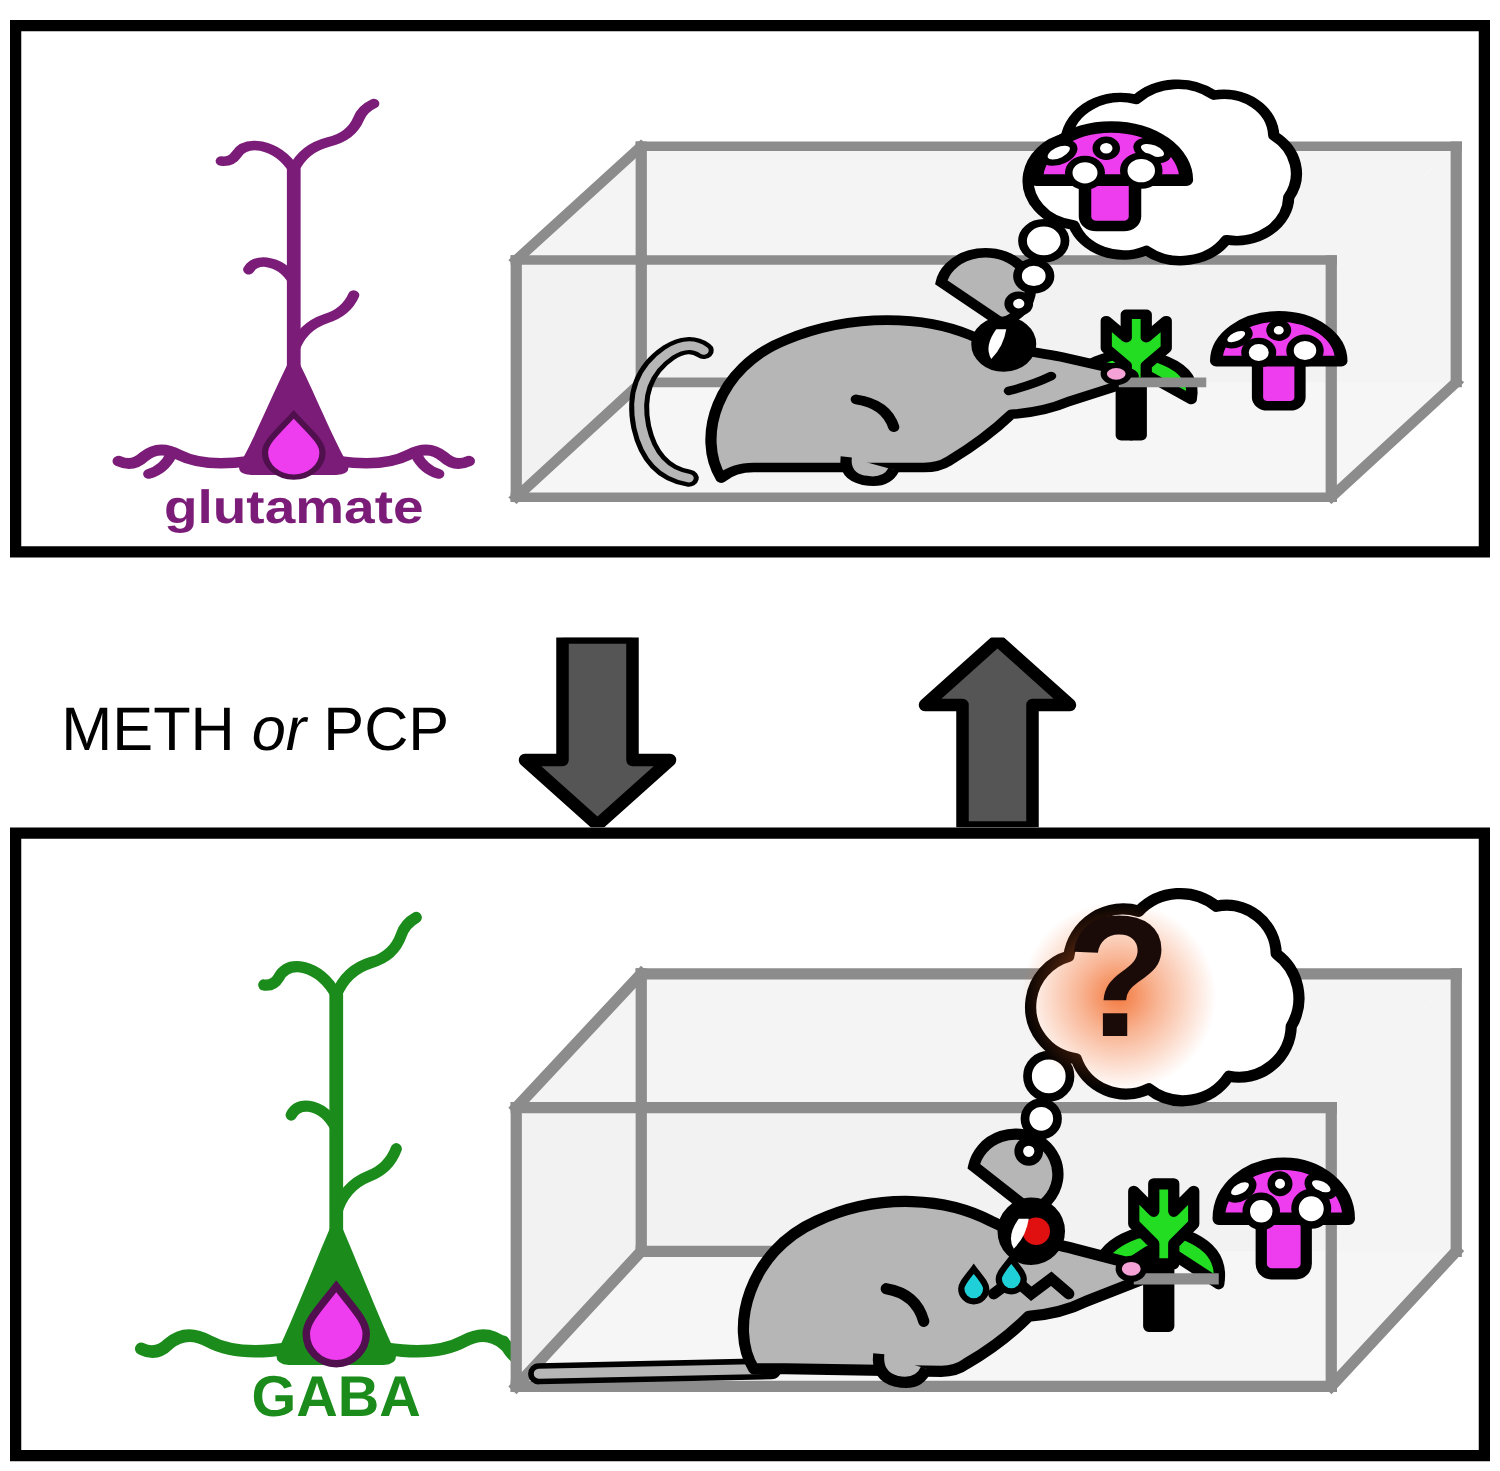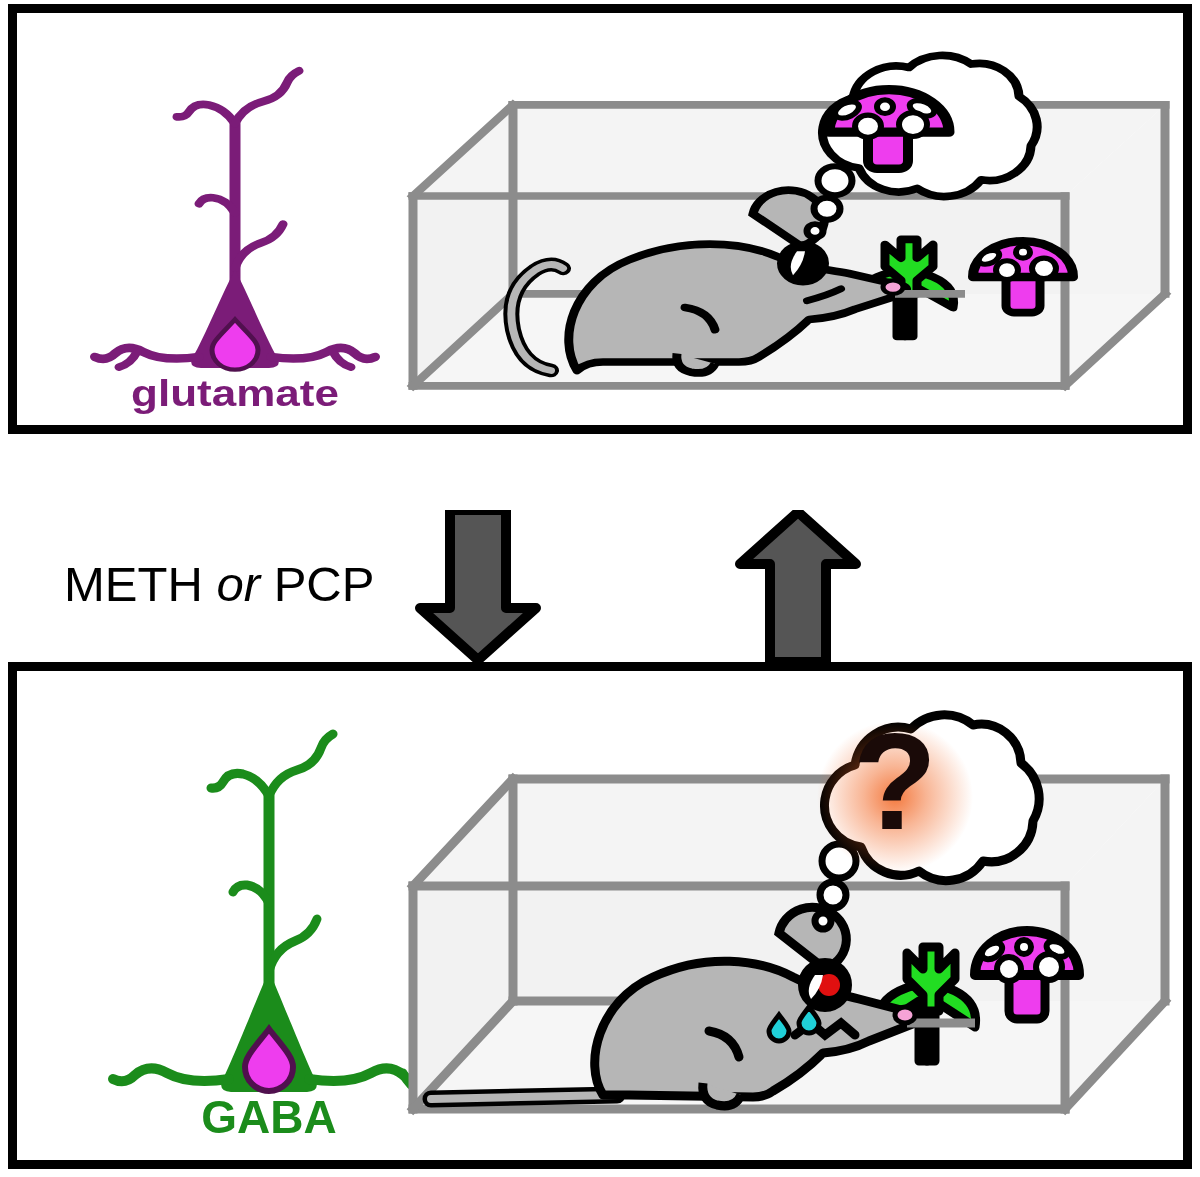--- a/index.html
+++ b/index.html
@@ -13,21 +13,21 @@
     overflow:hidden;
   }
 
   
   .panel{
     position:absolute;
     background:#ffffff;
     border:9px solid #000000;
     box-sizing:border-box;
   }
-  #panel-top{ left:8px;  top:4px;   width:1184px; height:430px; }
+  #panel-top{ left:8px;  top:16px;   width:1184px; height:430px; }
   #panel-bottom{ left:8px; top:662px; width:1184px; height:507px; }
 
   .panel-svg{ position:absolute; left:0; top:0; width:100%; height:100%; display:block; }
 
   
   #transition{
     position:absolute;
     left:8px; top:510px;
     width:1184px; height:152px;
   }
@@ -35,21 +35,21 @@
 
   .band-label{
     position:absolute;
     font-family:"Liberation Sans",sans-serif;
     font-size:49px;
     color:#000000;
     white-space:nowrap;
     letter-spacing:0px;
     line-height:1;
   }
-  #label-meth{ left:56px; top:50px;text-align:center; }
+  #label-meth{ left:41px; top:50px;text-align:center; }
   #label-meth .ital{ font-style:italic; }
   #label-rescue{ left:840px; top:50px; }
 </style>
 </head>
 <body>
 
 <div id="stage">
 
   <div class="panel" id="panel-top">
     <svg class="panel-svg" viewBox="0 0 1166 484" preserveAspectRatio="none">

